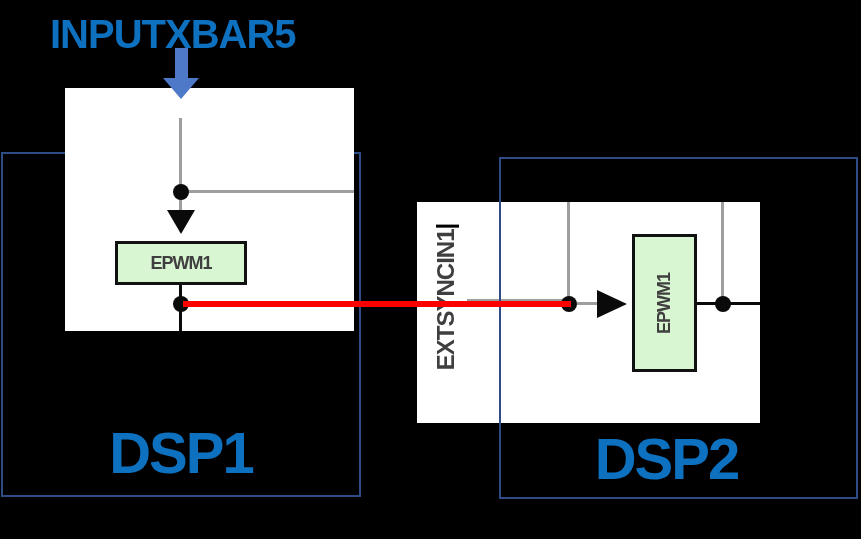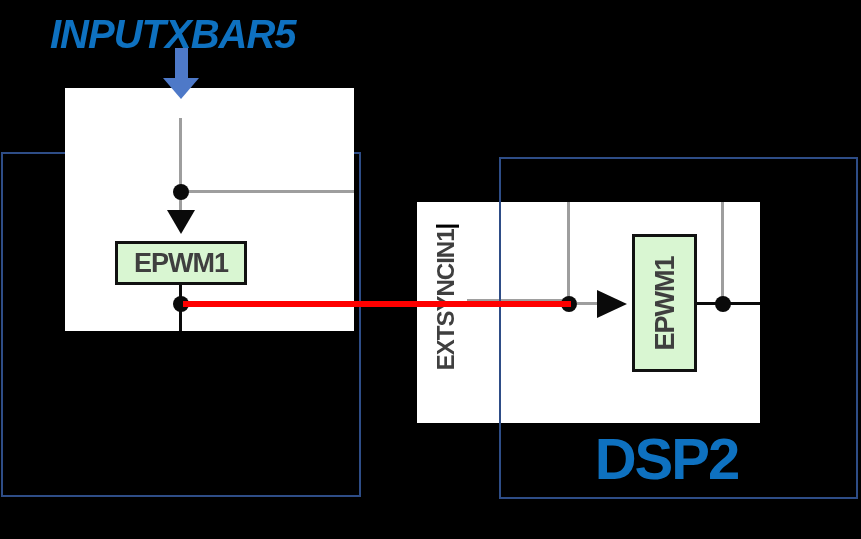--- a/index.html
+++ b/index.html
@@ -46,21 +46,21 @@
   #d1-arrowhead{left:167px; top:210px;
     border-left:14px solid transparent; border-right:14px solid transparent;
     border-top:24px solid var(--wire-black,#0a0a0a);}
   #d2-arrowhead{left:597px; top:290px;
     border-top:14px solid transparent; border-bottom:14px solid transparent;
     border-left:30px solid var(--wire-black,#0a0a0a);}
 
   
   .epwm{background:var(--epwm-fill,#d9f6d2); border:3px solid var(--epwm-border,#111);
     display:flex; align-items:center; justify-content:center; z-index:6;
-    font-weight:bold; font-size:27px; letter-spacing:-1px; color:var(--text-dark,#3f3f3f);}
+    font-weight:bold; font-size:18px; letter-spacing:-1px; color:var(--text-dark,#3f3f3f);}
   #d1-epwm{left:115px; top:241px; width:132px; height:44px;}
   #d2-epwm{left:632px; top:234px; width:65px; height:138px;}
   .rot{transform:rotate(-90deg); white-space:nowrap; position:static;}
 
   
   .synclabel{font-weight:bold; font-size:24px; letter-spacing:-1px;
     color:var(--text-dark,#3f3f3f); z-index:6; white-space:nowrap;}
   .synclabel span{position:static;}
   .cursor{color:#000; font-weight:bold;}
   #d1-sync{left:63px; top:92px; width:222px; text-align:center;}
@@ -71,21 +71,21 @@
   #red-wire{left:183px; top:301px; width:388px; height:6px;
     background:var(--sync-red,#f00); z-index:30;}
 
   
   .chiplabel{font-weight:bold; font-size:58px; letter-spacing:-2px;
     color:var(--title-blue,#0e71c0); z-index:7; text-align:center; line-height:1;}
   #dsp1-label{left:1px; top:424px; width:360px;}
   #dsp2-label{left:499px; top:430px; width:335px;}
 
   
-  #inputxbar-label{left:50px; top:12px; font-style:italic; font-weight:bold;
+  #inputxbar-label{left:50px; top:12px; font-weight:bold;
     font-size:40px; letter-spacing:-1px; color:var(--title-blue,#0e71c0); z-index:40; white-space:nowrap;}
   #ann-arrow-shaft{left:175px; top:48px; width:13px; height:31px;
     background:var(--arrow-blue,#4e79c8); z-index:40;}
   #ann-arrow-head{left:163px; top:78px; width:0; height:0;
     border-left:18px solid transparent; border-right:18px solid transparent;
     border-top:21px solid var(--arrow-blue,#4e79c8); z-index:40;}
 </style>
 </head>
 <body>
 
@@ -101,20 +101,21 @@
   <div id="d1-wire-v2" class="wire gray"></div>
   <div id="d1-arrowhead" class="tri"></div>
 
   <div id="d1-epwm" class="epwm">
       <span>EPWM1</span>
     </div>
 
   <div id="d1-wire-v3" class="wire black"></div>
   <div id="d1-dot2" class="dot"></div>
 
+  <div id="dsp1-label" class="chiplabel">DSP1</div>
 
   <div id="dsp2-panel" class="panel"></div>
 
   <div id="d2-sync" class="synclabel">
       <span>EXTSYNCIN1</span>
       <span class="cursor">|</span>
     </div>
 
   <div id="d2-wire-h1" class="wire gray"></div>
   <div id="d2-wire-v1" class="wire gray"></div>

